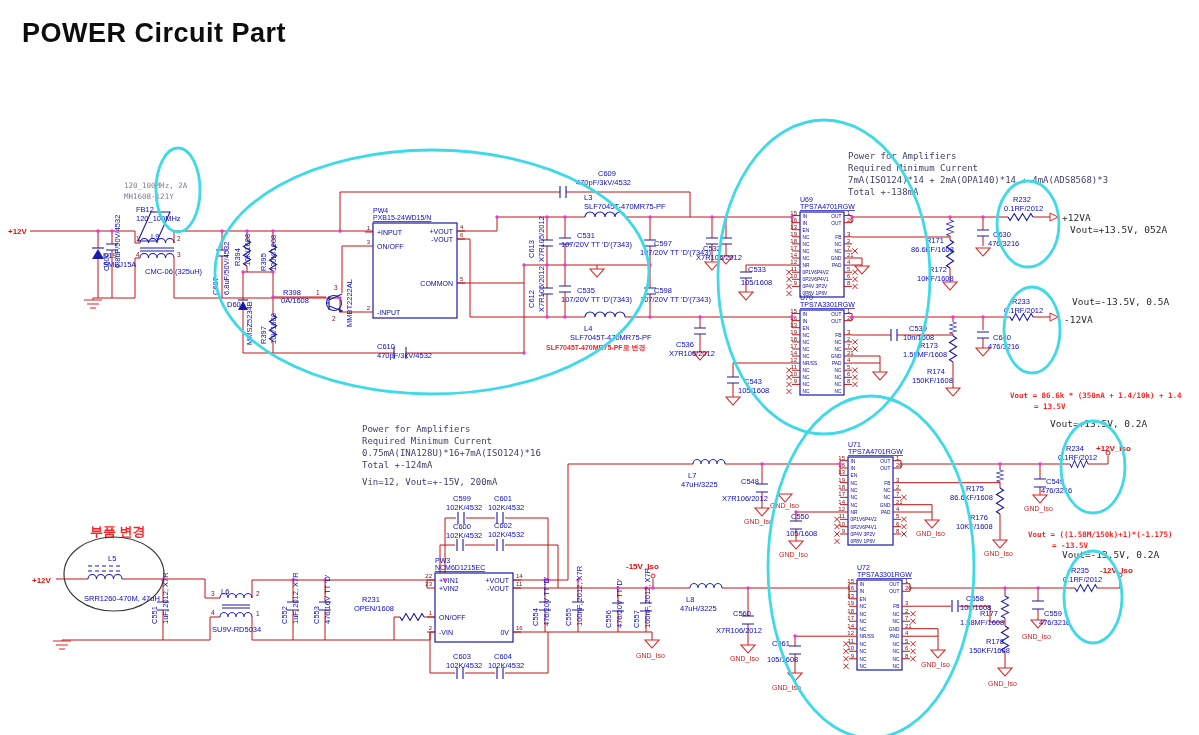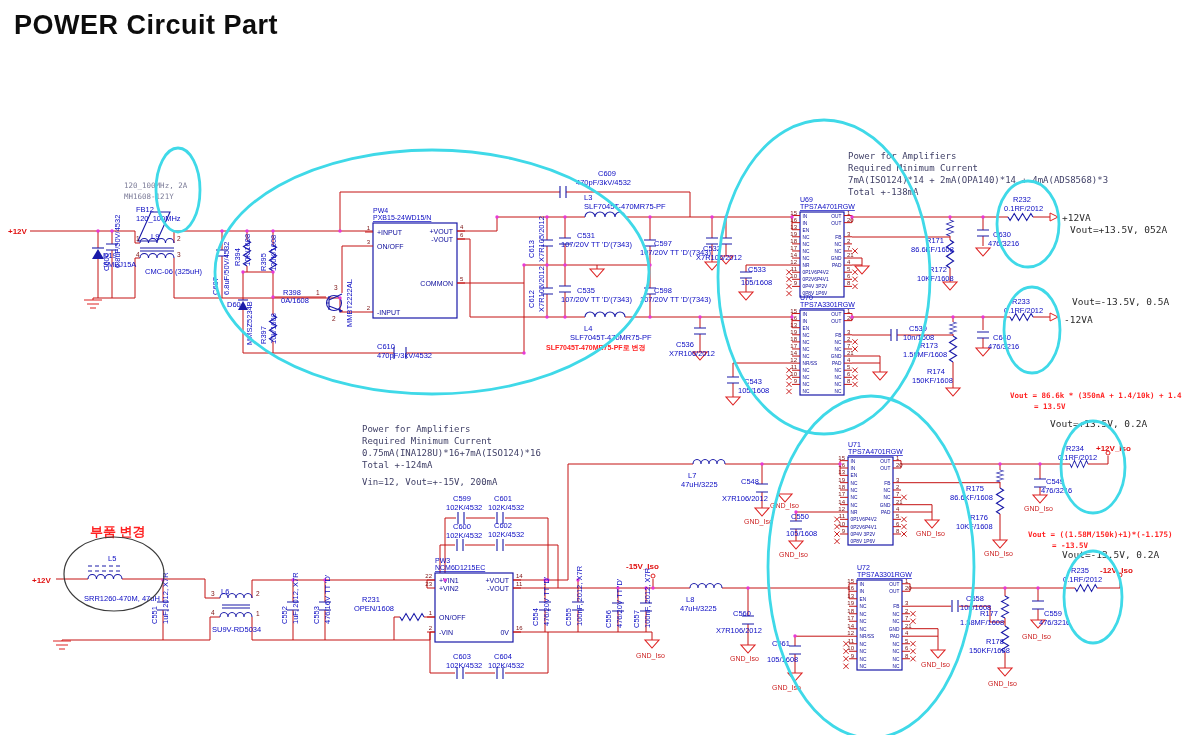--- a/index.html
+++ b/index.html
@@ -1,18 +1,18 @@
 <!DOCTYPE html>
 <html><head>
 <meta charset="utf-8">
 <style>
   html,body{margin:0;padding:0;background:#fff;}
   #stage{position:relative;width:1199px;height:735px;background:#fff;overflow:hidden;
          font-family:"Liberation Sans",sans-serif;}
-  #pagetitle{position:absolute;left:14px;top:10px;margin:0;font-size:27px;font-weight:bold;
+  #pagetitle{position:absolute;left:14px;top:10px;margin:8px;font-size:27px;font-weight:bold;
          color:#0d0d0d;letter-spacing:0.5px;font-family:"Liberation Sans",sans-serif;}
   svg{position:absolute;left:0;top:0;}
   .w{stroke:#c41212;stroke-width:1;fill:none;}
   .sym{stroke:#1a1aa8;stroke-width:1.1;fill:none;}
   .symd{stroke:#1a1aa8;stroke-width:1;fill:none;stroke-dasharray:4 3;}
   .symf{fill:#1a1aa8;stroke:none;}
   .gt{stroke:#dd2222;stroke-width:1.1;fill:none;}
   .xm{stroke:#cc2222;stroke-width:1;fill:none;}
   .dot{fill:#e838d8;}
   .pind{stroke:#e02020;fill:none;stroke-width:1;}

